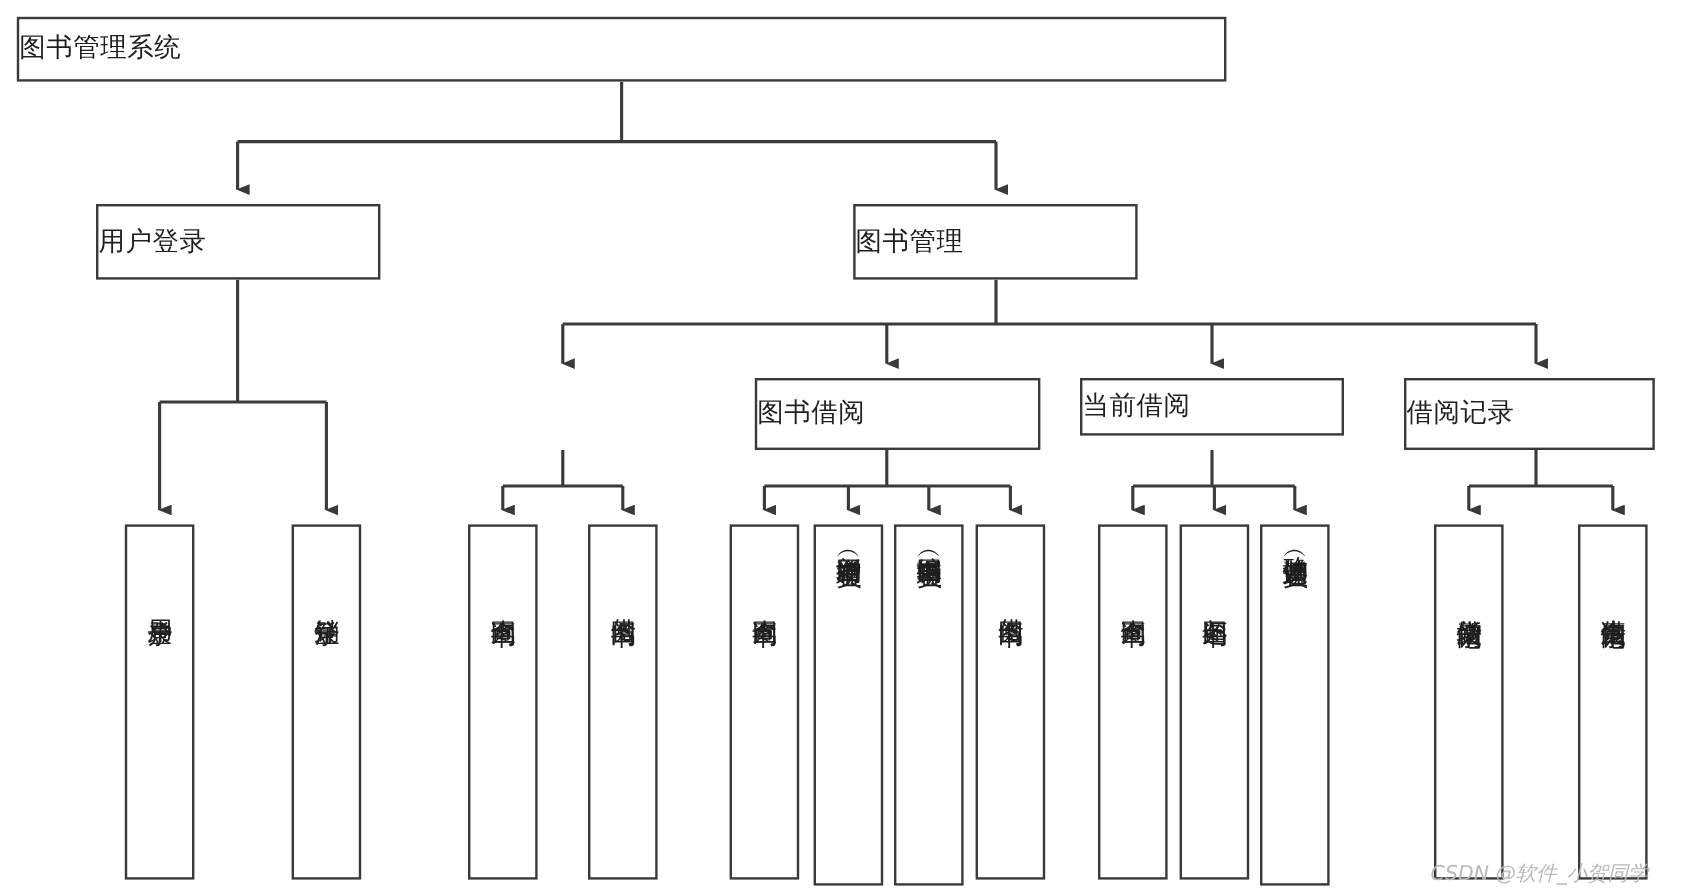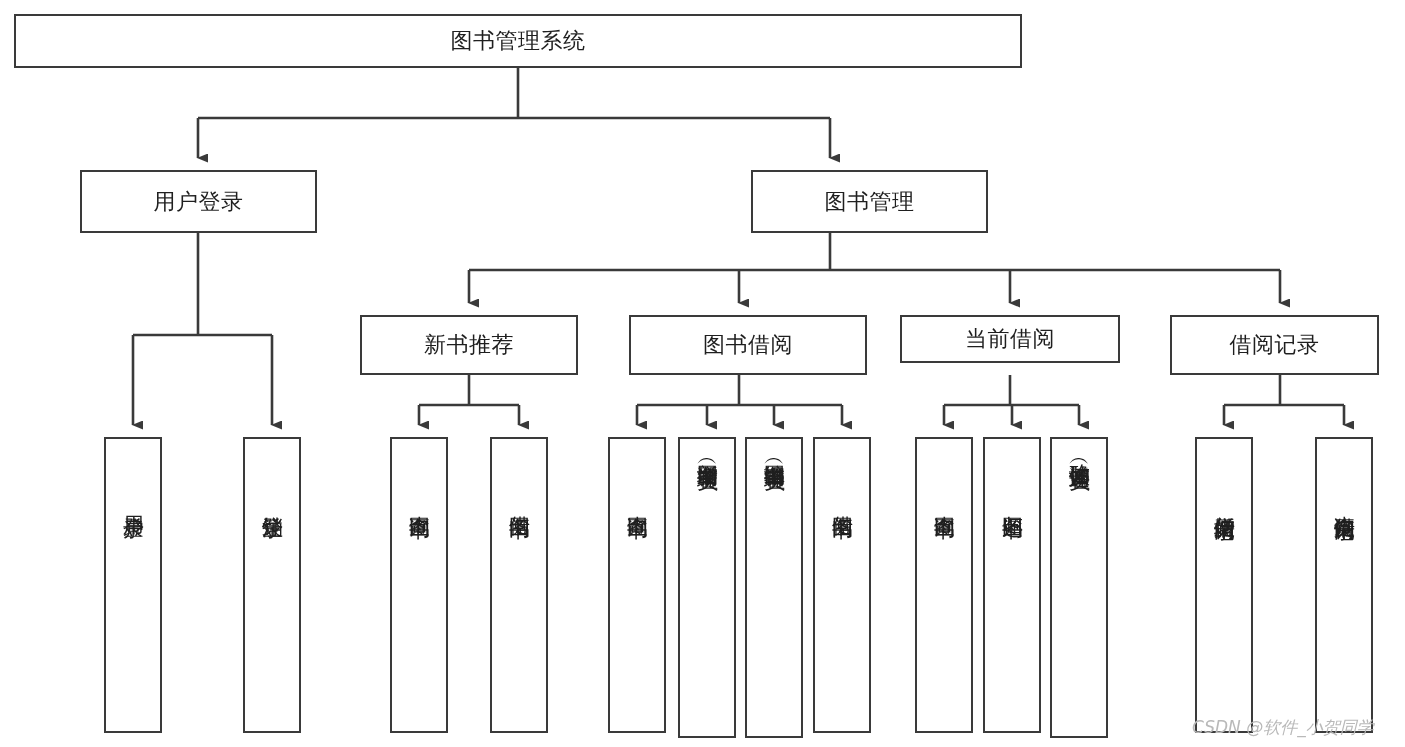--- a/index.html
+++ b/index.html
@@ -25,21 +25,20 @@
     width: 1405px;
     height: 747px;
   }
   .node {
     position: absolute;
     box-sizing: border-box;
     background: #ffffff;
     border: 2px solid #3a3a3a;
     display: flex;
     align-items: center;
-    justify-content: center;
     z-index: 2;
   }
   .node-label {
     color: #1f1f1f;
     font-size: 21px;
     line-height: 1.15;
     white-space: nowrap;
     letter-spacing: 0.5px;
   }
   .node.root .node-label,
@@ -133,27 +132,24 @@
     </g>
   </svg>
 
   <div class="node root" style="left:14px; top:14px; width:1008px; height:54px;">
     <span class="node-label">图书管理系统</span>
   </div>
 
   <div class="node level1" style="left:80px; top:170px; width:237px; height:63px;">
     <span class="node-label">用户登录</span>
   </div>
-  <div class="node level1" style="left:711px; top:170px; width:237px; height:63px;margin-left:40px;">
+  <div class="node level1" style="left:711px; top:170px; width:237px; height:63px;">
     <span class="node-label">图书管理</span>
   </div>
 
-  <div class="node level2" style="left:360px; top:315px; width:218px; height:60px;">
-    <span class="node-label">新书推荐</span>
-  </div>
   <div class="node level2" style="left:629px; top:315px; width:238px; height:60px;">
     <span class="node-label">图书借阅</span>
   </div>
   <div class="node level2" style="left:900px; top:315px; width:220px; height:48px;">
     <span class="node-label">当前借阅</span>
   </div>
   <div class="node level2" style="left:1170px; top:315px; width:209px; height:60px;">
     <span class="node-label">借阅记录</span>
   </div>
 

